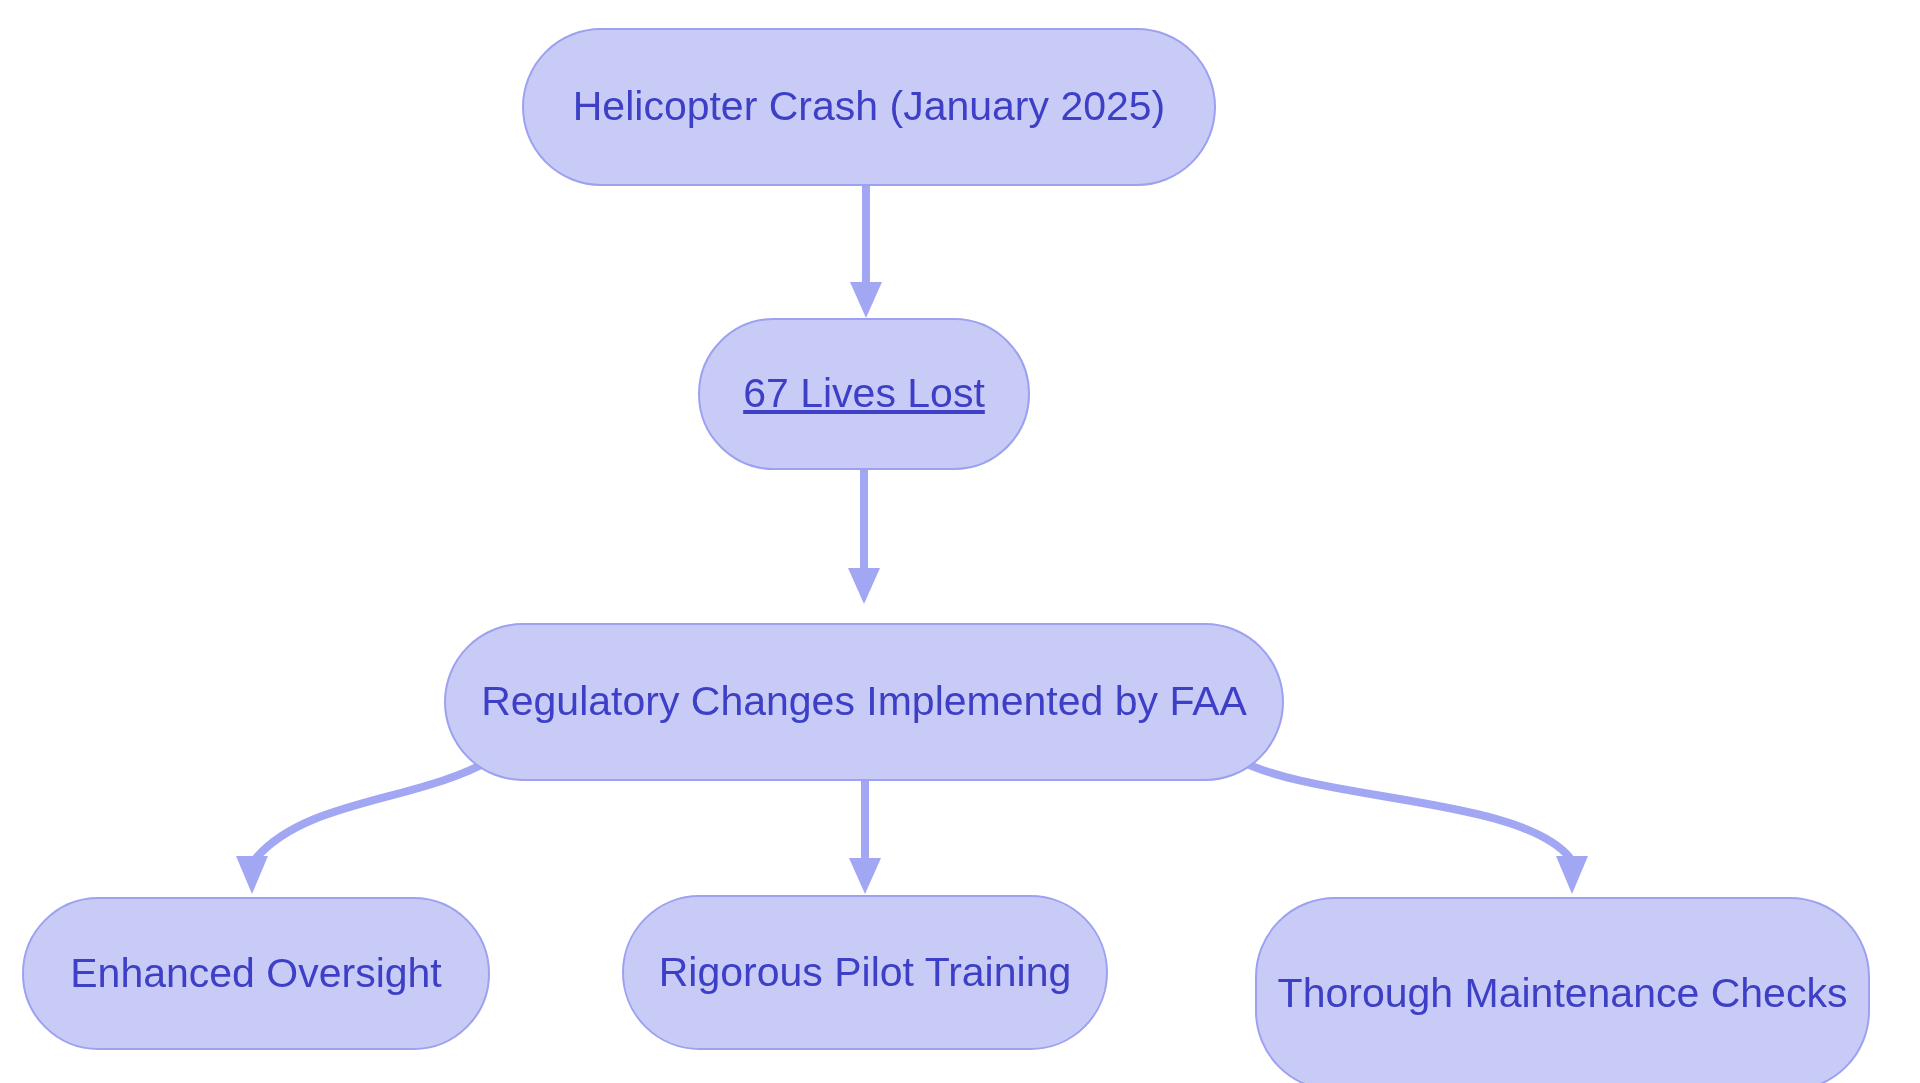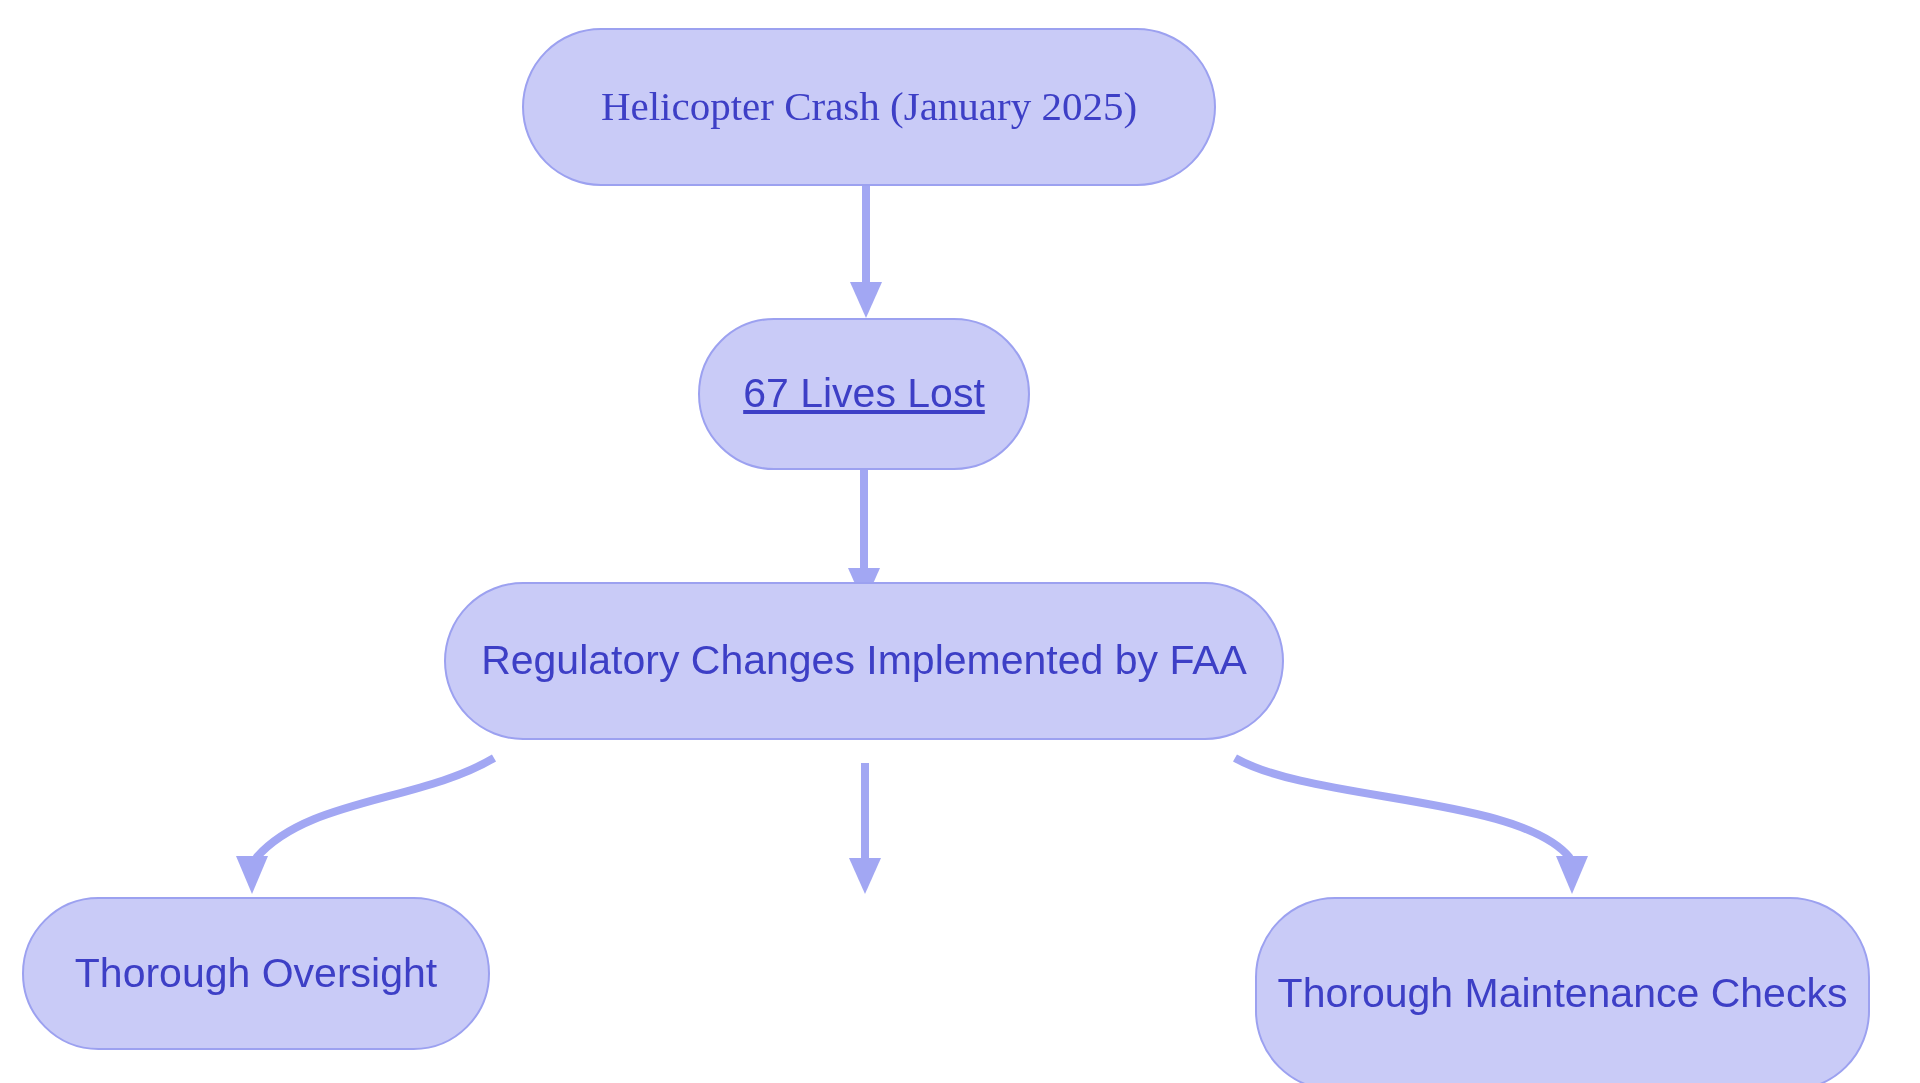--- a/index.html
+++ b/index.html
@@ -43,23 +43,23 @@
     justify-content: center;
     text-align: center;
     background: var(--node-fill);
     border: 2.5px solid var(--node-border);
     border-radius: 80px;
     color: var(--node-text);
     font-size: 41px;
     line-height: 1.2;
     white-space: nowrap;
   }
-  .node-crash       { left: 522px;  top: 28px;  width: 694px; height: 158px; font-family: Liberation Serif, serif; }
+  .node-crash       { left: 522px;  top: 28px;  width: 694px; height: 158px; }
   .node-lives       { left: 698px;  top: 318px; width: 332px; height: 152px; text-decoration: underline; }
-  .node-regulatory  { left: 444px;  top: 582px; width: 840px; height: 158px; }
+  .node-regulatory  { left: 444px;  top: 623px; width: 840px; height: 158px; }
   .node-oversight   { left: 22px;   top: 897px; width: 468px; height: 153px; }
   .node-training    { left: 622px;  top: 895px; width: 486px; height: 155px; }
   .node-maintenance { left: 1255px; top: 897px; width: 615px; height: 194px; }
 </style>
 </head>
 <body>
 
 <div class="canvas">
 
   <svg class="edges" viewBox="0 0 1920 1083" xmlns="http://www.w3.org/2000/svg">
@@ -96,21 +96,24 @@
 
   <div class="node node-lives">
     <span>67 Lives Lost</span>
   </div>
 
   <div class="node node-regulatory">
     <span>Regulatory Changes Implemented by FAA</span>
   </div>
 
   <div class="node node-oversight">
-    <span>Thorough Oversight</span>
+    <span>Enhanced Oversight</span>
   </div>
 
+  <div class="node node-training">
+    <span>Rigorous Pilot Training</span>
+  </div>
 
   <div class="node node-maintenance">
     <span>Thorough Maintenance Checks</span>
   </div>
 
 </div>
 
 </body></html>

